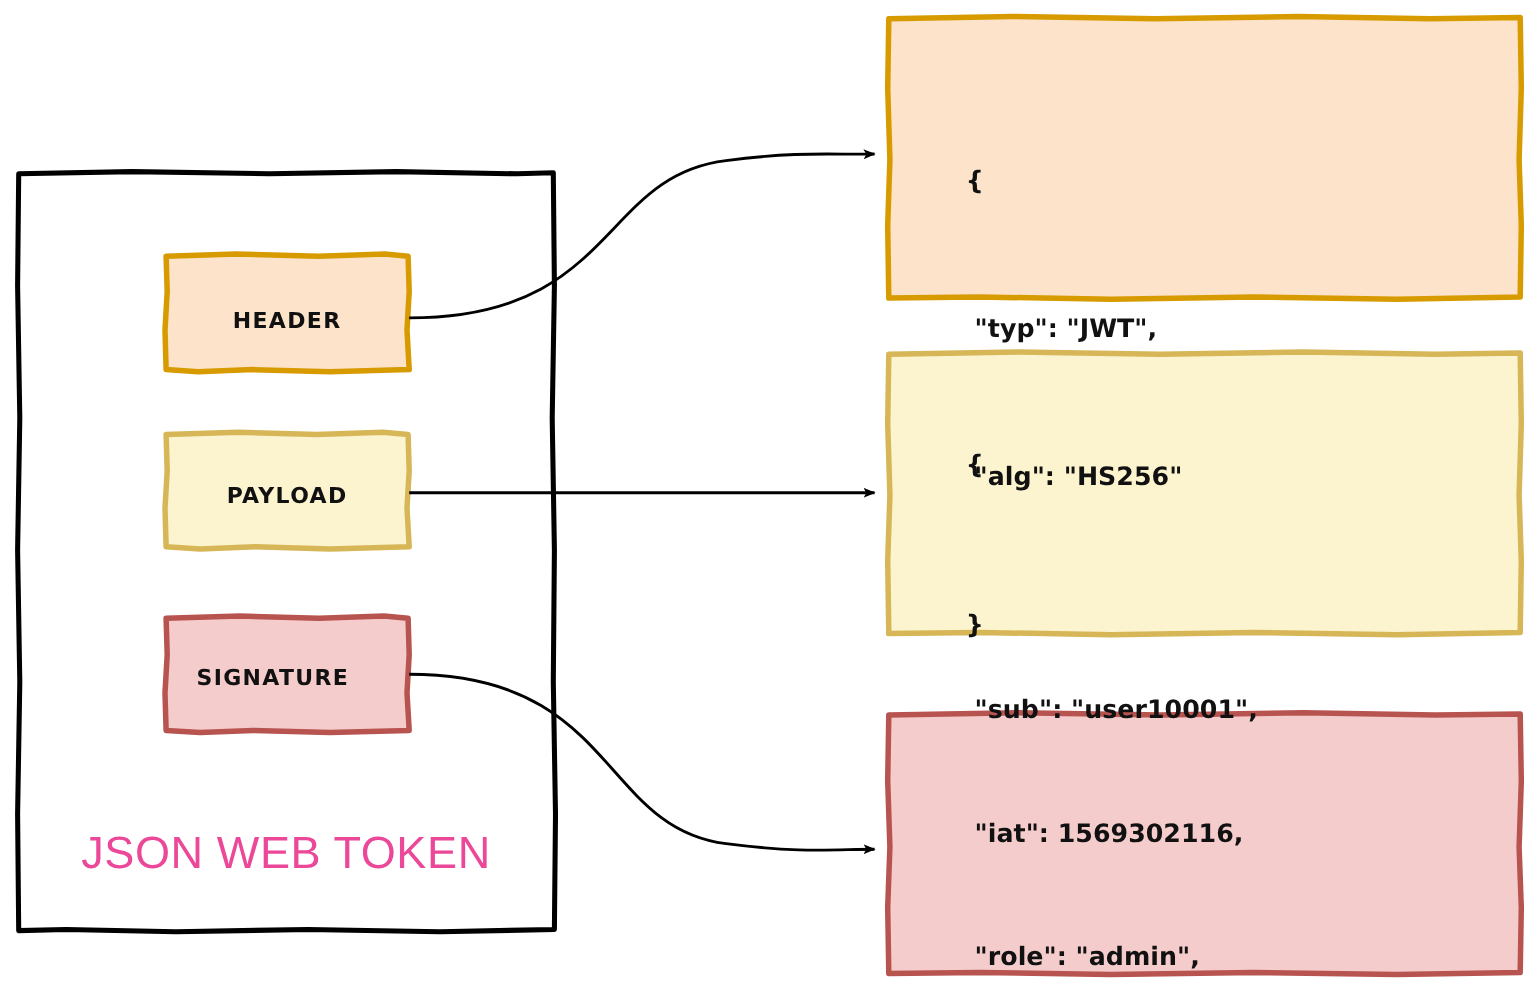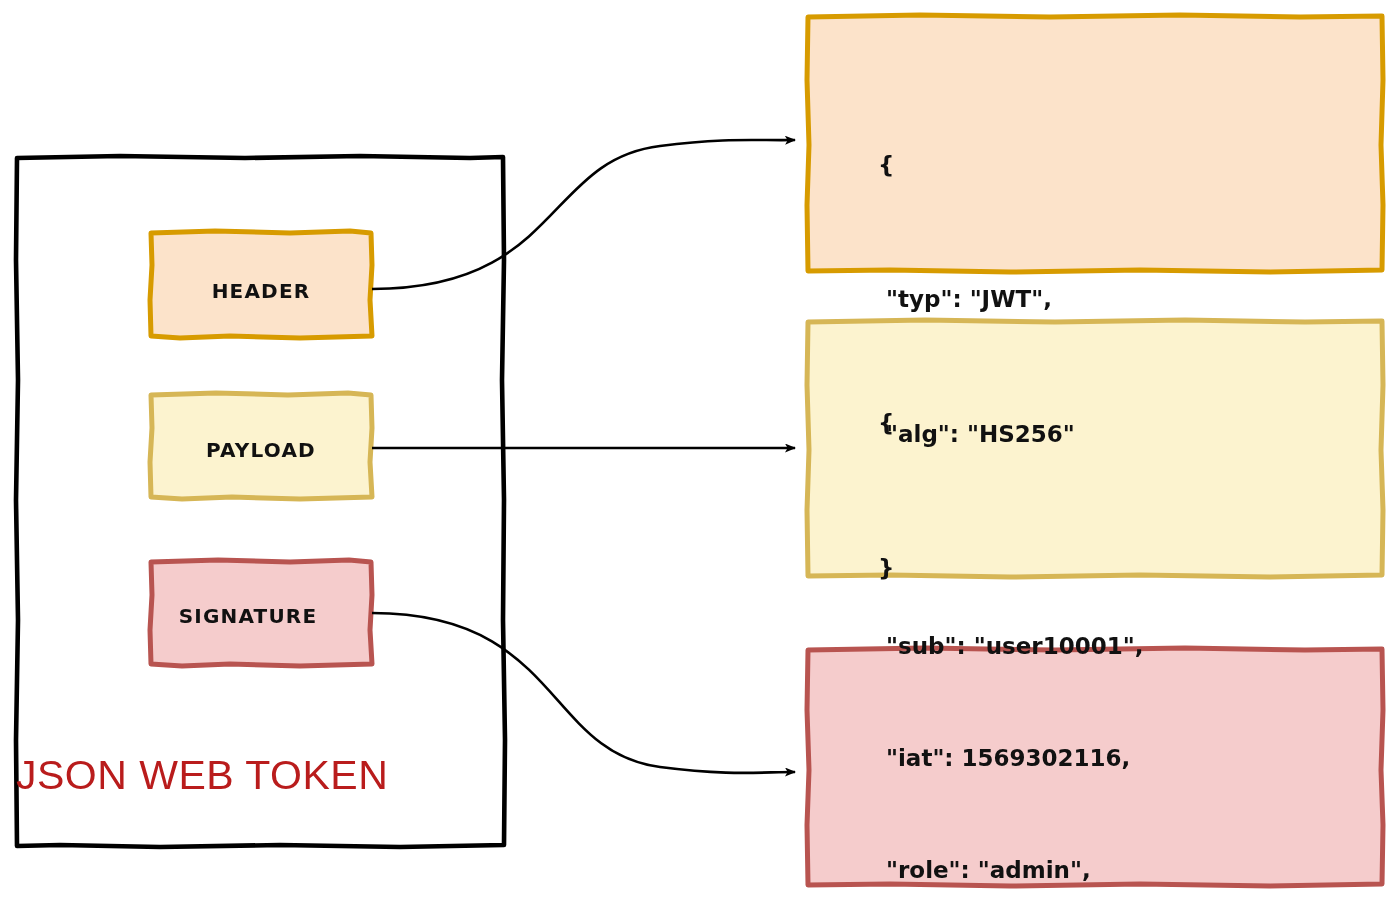--- a/index.html
+++ b/index.html
@@ -37,24 +37,25 @@
     color: #111111;
     letter-spacing: 0.6px;
     white-space: pre;
   }
 
   .token-title {
     position: absolute;
     left: 16px;
     top: 752px;
     width: 488px;
+    text-align: center;
     font-family: "Liberation Sans", sans-serif;
     font-weight: 400;
     font-size: 41px;
-    color: #b91c1c;
+    color: #ec4899;
     letter-spacing: 0.5px;
     white-space: pre;
   }
 
   .chip-label {
     font-size: 20px;
     letter-spacing: 1.2px;
   }
 
   .code-block {

